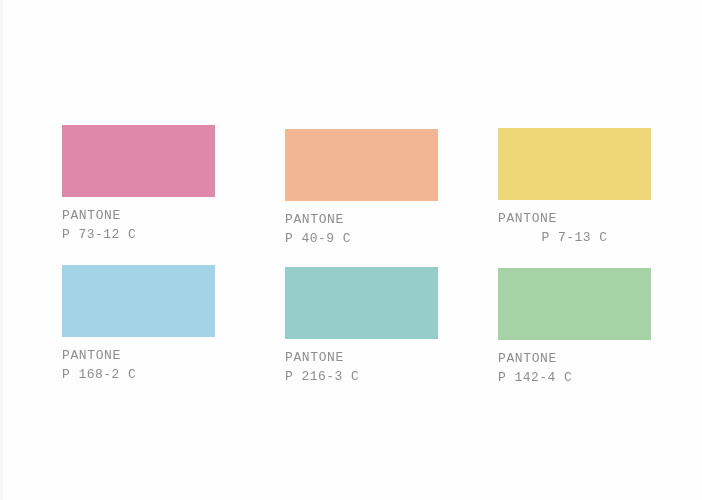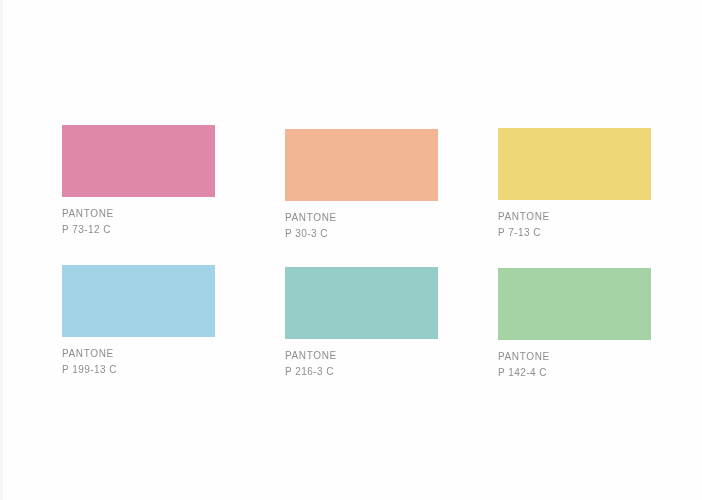--- a/index.html
+++ b/index.html
@@ -52,22 +52,22 @@
 
   .swatch-caption {
     margin-top: 11px;
     line-height: 1.18;
     user-select: none;
   }
 
   .caption-brand,
   .caption-code {
     display: block;
-    font-family: Liberation Sans, sans-serif;
-    font-size: 10px;
+    font-family: Liberation Mono, monospace;
+    font-size: 13px;
     letter-spacing: 0.62px;
     color: #8d8d8d;
     white-space: nowrap;
   }
 
   .caption-code {
     margin-top: 4px;
     letter-spacing: 0.45px;
   }
 
@@ -96,37 +96,37 @@
       <div class="swatch-caption">
         <span class="caption-brand" style="color: rgb(141, 141, 141);">PANTONE</span>
         <span class="caption-code" style="color: rgb(141, 141, 141);">P 73-12  C</span>
       </div>
     </div>
 
     <div class="swatch-card col-1 row-0 off-1" style="top:127px;">
       <div class="swatch-chip" style="background-color: rgb(242, 182, 148);"></div>
       <div class="swatch-caption">
         <span class="caption-brand" style="color: rgb(141, 141, 141);">PANTONE</span>
-        <span class="caption-code" style="color: rgb(141, 141, 141);">P 30-3  C</span>
+        <span class="caption-code" style="color: rgb(141, 141, 141);">P 40-9  C</span>
       </div>
     </div>
 
     <div class="swatch-card col-2 row-0" style="top:128px;">
       <div class="swatch-chip" style="background-color: rgb(237, 215, 119);"></div>
       <div class="swatch-caption">
         <span class="caption-brand" style="color: rgb(141, 141, 141);">PANTONE</span>
-        <span class="caption-code" style="color: rgb(141, 141, 141);">P 7-13  C</span>
+        <span class="caption-code" style="color: rgb(141, 141, 141); text-align: center;">P 7-13  C</span>
       </div>
     </div>
 
     <div class="swatch-card col-0 row-1">
       <div class="swatch-chip" style="background-color: rgb(162, 211, 230);"></div>
       <div class="swatch-caption">
         <span class="caption-brand" style="color: rgb(141, 141, 141);">PANTONE</span>
-        <span class="caption-code" style="color: rgb(141, 141, 141);">P 199-13  C</span>
+        <span class="caption-code" style="color: rgb(141, 141, 141);">P 168-2  C</span>
       </div>
     </div>
 
     <div class="swatch-card col-1 row-1" style="top:267px;">
       <div class="swatch-chip" style="background-color: rgb(151, 205, 201);"></div>
       <div class="swatch-caption">
         <span class="caption-brand" style="color: rgb(141, 141, 141);">PANTONE</span>
         <span class="caption-code" style="color: rgb(141, 141, 141);">P 216-3  C</span>
       </div>
     </div>

